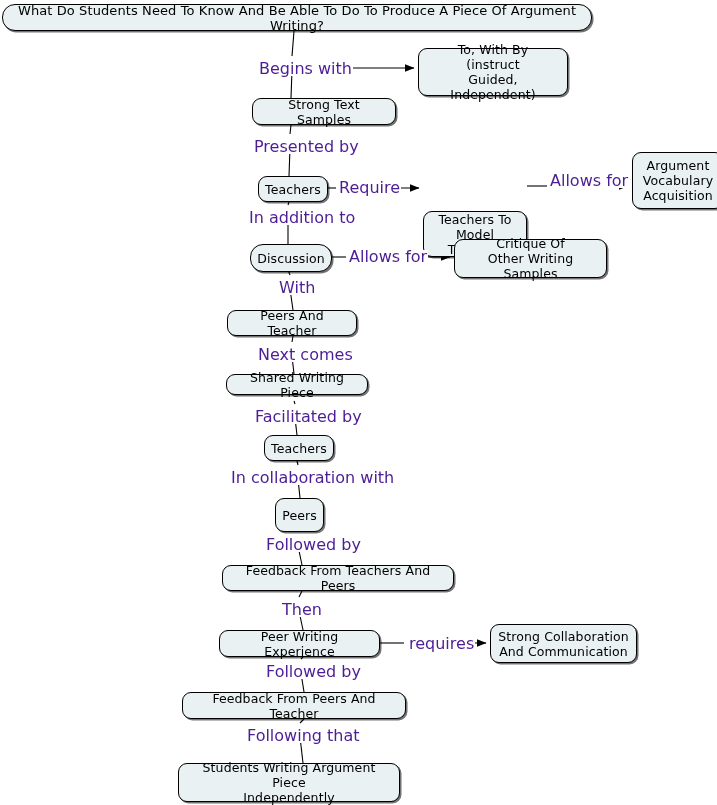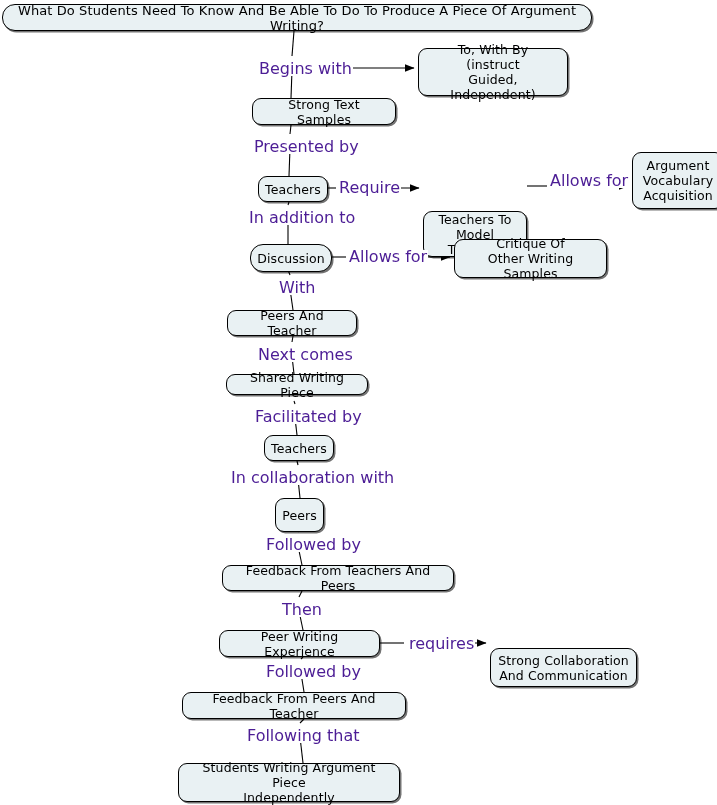--- a/index.html
+++ b/index.html
@@ -128,21 +128,21 @@
 Acquisition</div>
   <div class="node" style="left: 250px; top: 244px; width: 82px; height: 28px; border-radius: 13px;">Discussion</div>
   <div class="node" style="left: 454px; top: 239px; width: 153px; height: 39px;">Critique Of
 Other Writing Samples</div>
   <div class="node" style="left: 227px; top: 310px; width: 130px; height: 26px;">Peers And Teacher</div>
   <div class="node" style="left: 226px; top: 374px; width: 142px; height: 21px;">Shared Writing Piece</div>
   <div class="node" style="left: 264px; top: 435px; width: 70px; height: 26px;">Teachers</div>
   <div class="node" style="left: 275px; top: 498px; width: 49px; height: 34px;">Peers</div>
   <div class="node" style="left: 189px; top: 565px; width: 232px; height: 26px; margin-left: 33px;">Feedback From Teachers And Peers</div>
   <div class="node" style="left: 219px; top: 630px; width: 161px; height: 27px;">Peer Writing Experience</div>
-  <div class="node" style="left: 490px; top: 624px; width: 147px; height: 39px; margin-top: 24px;">Strong Collaboration
+  <div class="node" style="left: 490px; top: 624px; width: 147px; height: 39px;">Strong Collaboration
 And Communication</div>
   <div class="node" style="left: 182px; top: 692px; width: 224px; height: 27px;">Feedback From Peers And Teacher</div>
   <div class="node" style="left: 178px; top: 763px; width: 222px; height: 39px;">Students Writing Argument Piece
 Independently</div>
 
   <div class="edge-label" style="left: 258px; top: 62px;">Begins with</div>
   <div class="edge-label" style="left: 253px; top: 140px;">Presented by</div>
   <div class="edge-label" style="left: 338px; top: 181px;">Require</div>
   <div class="edge-label" style="left: 549px; top: 174px;">Allows for</div>
   <div class="edge-label" style="left: 248px; top: 211px;">In addition to</div>

